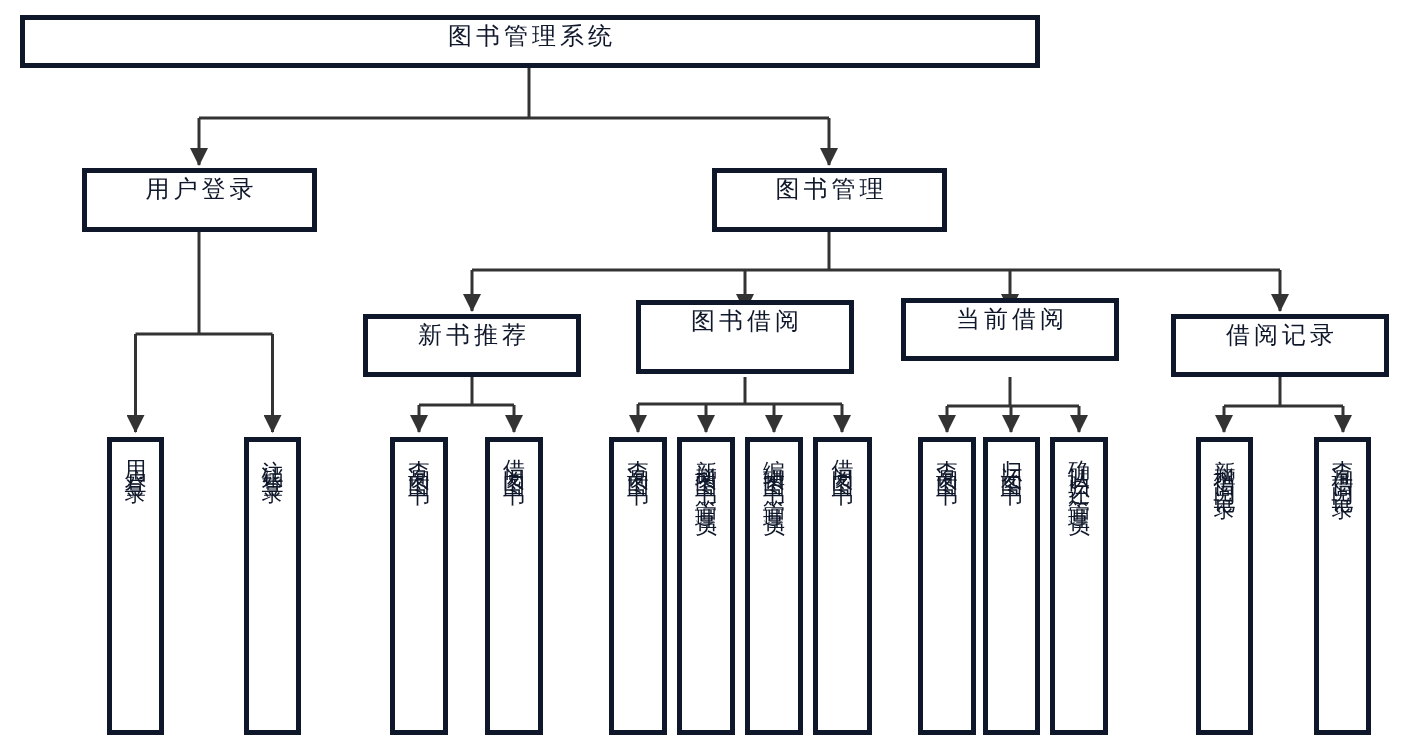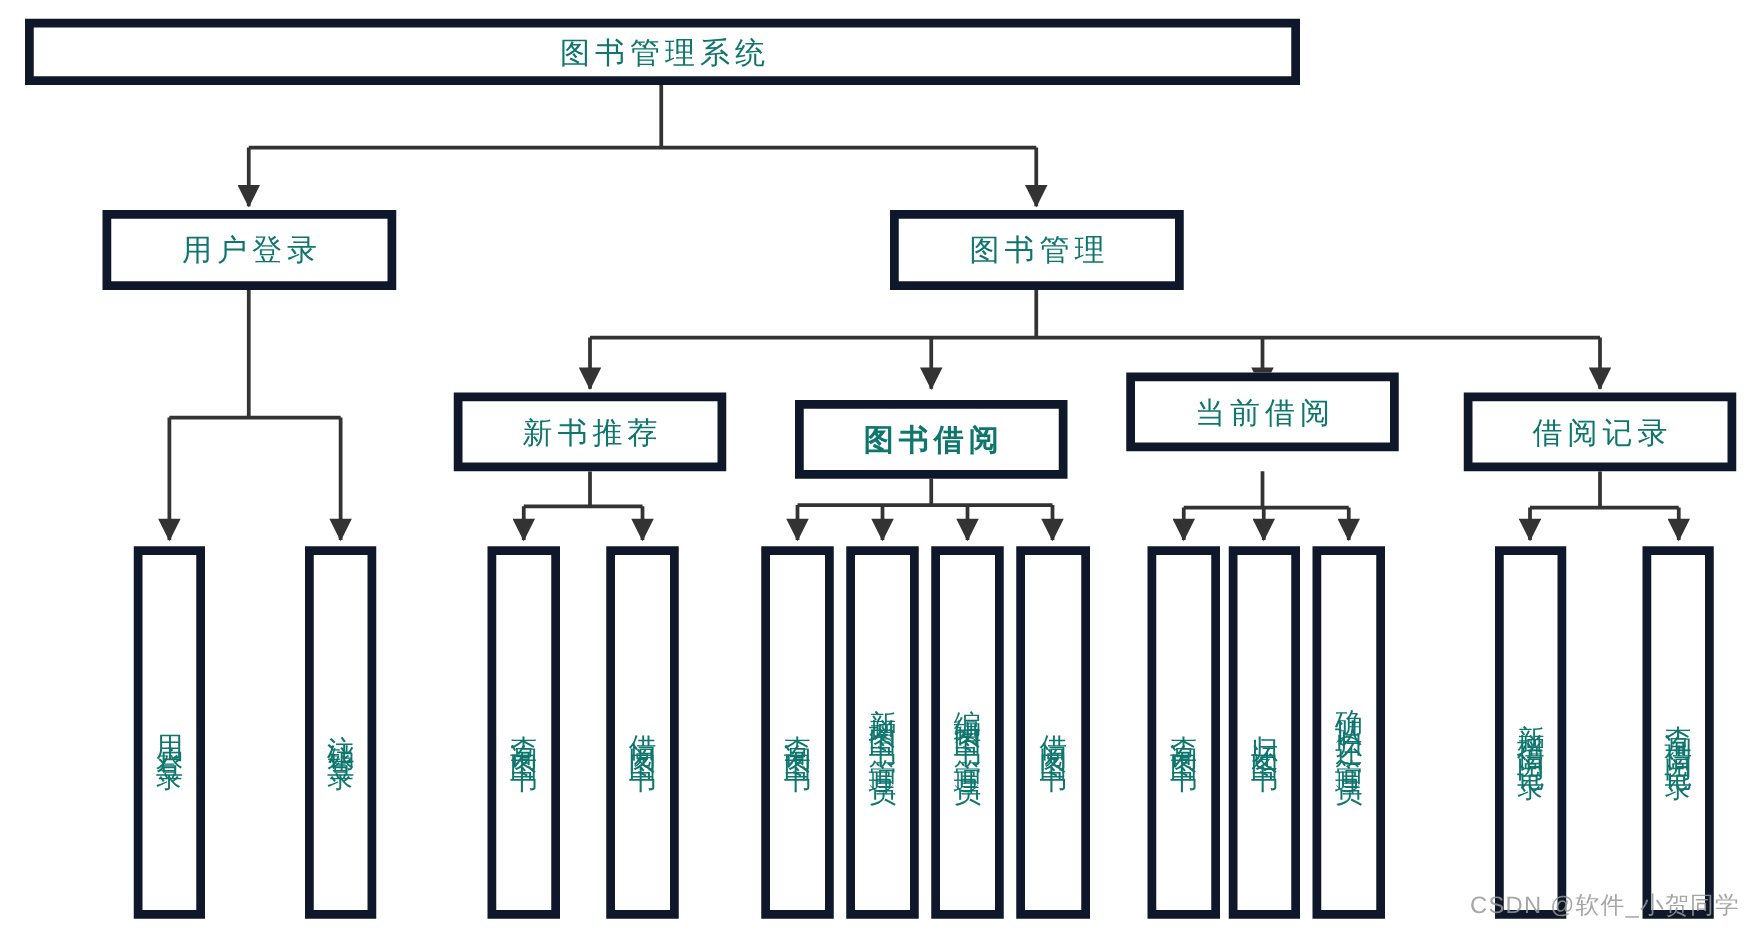--- a/index.html
+++ b/index.html
@@ -12,26 +12,26 @@
     overflow: hidden;
   }
   #connectors {
     position: absolute;
     left: 0; top: 0;
     pointer-events: none;
   }
   .node {
     position: absolute;
     box-sizing: border-box;
-    border: 7px solid #0f172a;
+    border: 5px solid #0f172a;
     background: #ffffff;
     display: flex;
-    align-items: center;
+    align-items: flex-start;
     justify-content: center;
-    color: #0f766e;
+    color: #0f172a;
   }
   .hlabel {
     font-size: 24px;
     letter-spacing: 4px;
     text-indent: 4px;
     white-space: nowrap;
   }
   .vlabel {
     writing-mode: vertical-lr;
     text-orientation: mixed;
@@ -110,21 +110,21 @@
   <div class="node" style="left:82px; top:168px; width:235px; height:64px;">
     <span class="hlabel">用户登录</span>
   </div>
   <div class="node" style="left:363px; top:314px; width:218px; height:63px;">
     <span class="hlabel">新书推荐</span>
   </div>
 
   <div class="node" style="left:712px; top:168px; width:235px; height:64px;">
     <span class="hlabel">图书管理</span>
   </div>
-  <div class="node" style="left:636px; top:320px; width:218px; height:63px;font-weight:bold;">
+  <div class="node" style="left:636px; top:300px; width:218px; height:74px;">
     <span class="hlabel">图书借阅</span>
   </div>
   <div class="node" style="left:901px; top:298px; width:218px; height:63px;">
     <span class="hlabel">当前借阅</span>
   </div>
   <div class="node" style="left:1171px; top:314px; width:218px; height:63px;">
     <span class="hlabel">借阅记录</span>
   </div>
 
   <div class="node" style="left:107px; top:437px; width:57px; height:298px;">
@@ -164,15 +164,14 @@
     <span class="vlabel">确认归还（管理员）</span>
   </div>
 
   <div class="node" style="left:1196px; top:437px; width:57px; height:298px;">
     <span class="vlabel">新增借阅记录</span>
   </div>
   <div class="node" style="left:1314px; top:437px; width:57px; height:298px;">
     <span class="vlabel">查询借阅记录</span>
   </div>
 
-  <div id="watermark">CSDN @软件_小贺同学</div>
 
 </div>
 
 </body></html>

